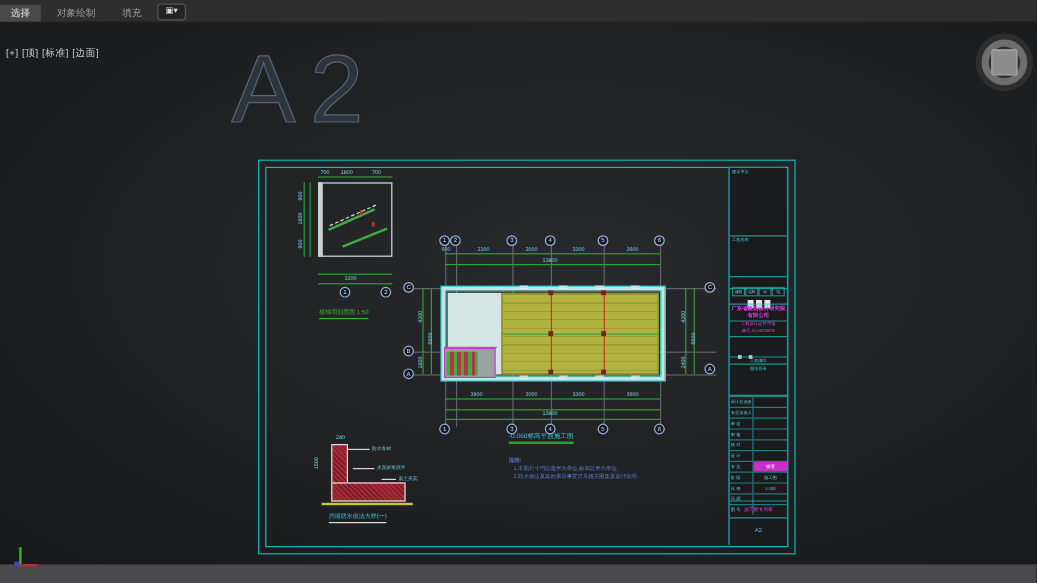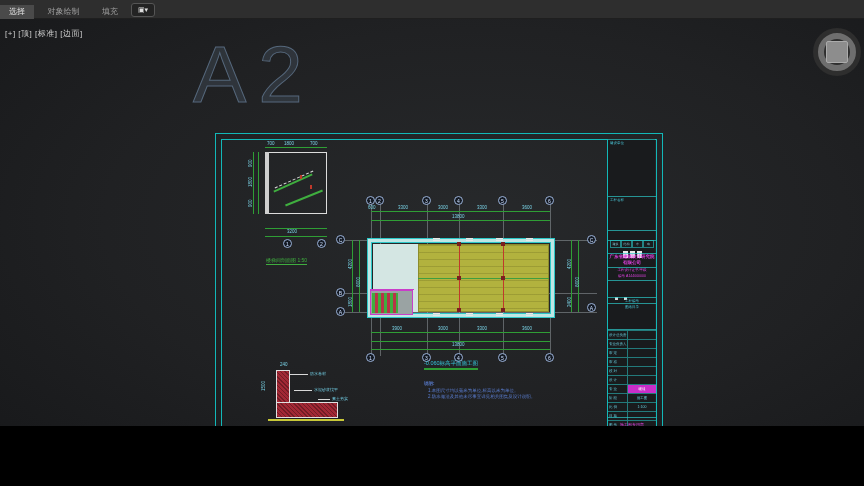--- a/index.html
+++ b/index.html
@@ -1,28 +1,28 @@
 <!DOCTYPE html>
 <html><head>
 <meta charset="utf-8">
 <style>
   html,body{margin:0;padding:0;background:#000;}
-  #app{position:relative;width:864px;height:426px;overflow:hidden;
+  #app{position:relative;width:864px;height:486px;overflow:hidden;
        font-family:"Liberation Sans",sans-serif;background:#1c1d1f;}
   .abs{position:absolute;}
   
   .toolbar{left:0;top:0;width:864px;height:18px;background:#2e2e2e;border-bottom:1px solid #1f1f1f;}
   .tab{height:14px;line-height:14px;padding:0 9px;font-size:8px;color:#9f9f9f;display:inline-block;margin-top:2px;}
   .tab.active{background:#4a4a4a;color:#e6e6e6;}
   .dropbtn{left:131px;top:3px;width:22px;height:12px;background:#232323;border:1px solid #555;border-radius:3px;
            color:#ddd;font-size:7px;line-height:11px;text-align:center;}
   
   .viewport{left:0;top:19px;width:864px;height:451px;
     background:radial-gradient(ellipse at 55% 45%, #27292b 0%, #202123 55%, #17181a 100%);}
-  .vp-label{left:5px;top:9px;font-size:8px;color:#cfcfcf;letter-spacing:.5px;}
+  .vp-label{left:5px;top:20px;font-size:8px;color:#cfcfcf;letter-spacing:.5px;}
   .bigtext{left:193px;top:10px;font-size:80px;font-weight:200;letter-spacing:12px;
     color:rgba(90,110,130,.25);-webkit-text-stroke:1px #55677b;}
   
   .vc-bg{left:813px;top:9px;width:48px;height:48px;border-radius:50%;background:#2e2e2e;}
   .vc-ring{left:818px;top:14px;width:38px;height:38px;border-radius:50%;border:6px solid #6e6e6e;box-sizing:border-box;}
   .vc-face{left:826px;top:22px;width:22px;height:22px;background:#8d8d8d;border:1px solid #ababab;border-radius:2px;box-sizing:border-box;}
   
   .sheet{left:215px;top:114px;width:446px;height:327px;border:1px solid #12b8b8;}
   .sheet-inner{left:221px;top:120px;width:434px;height:315px;border:1px solid #12b8b8;}
   

